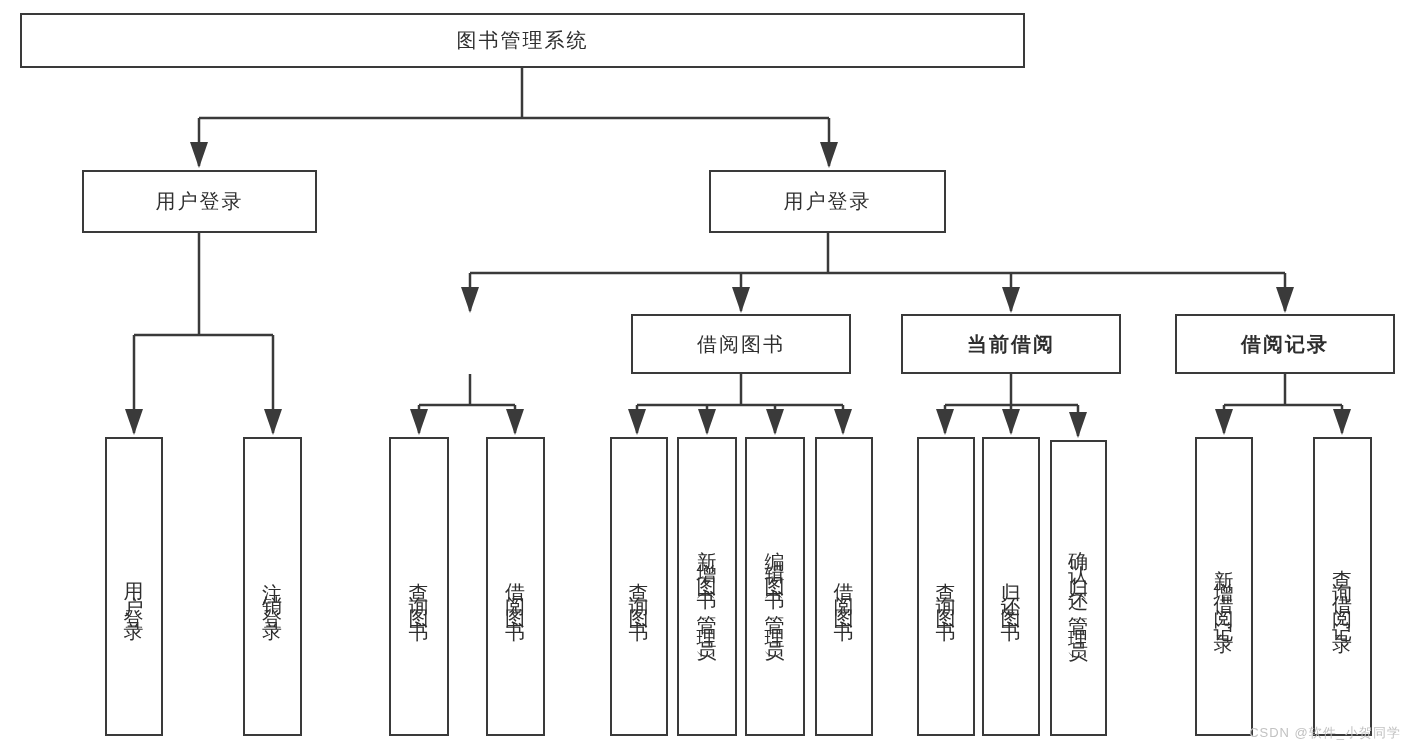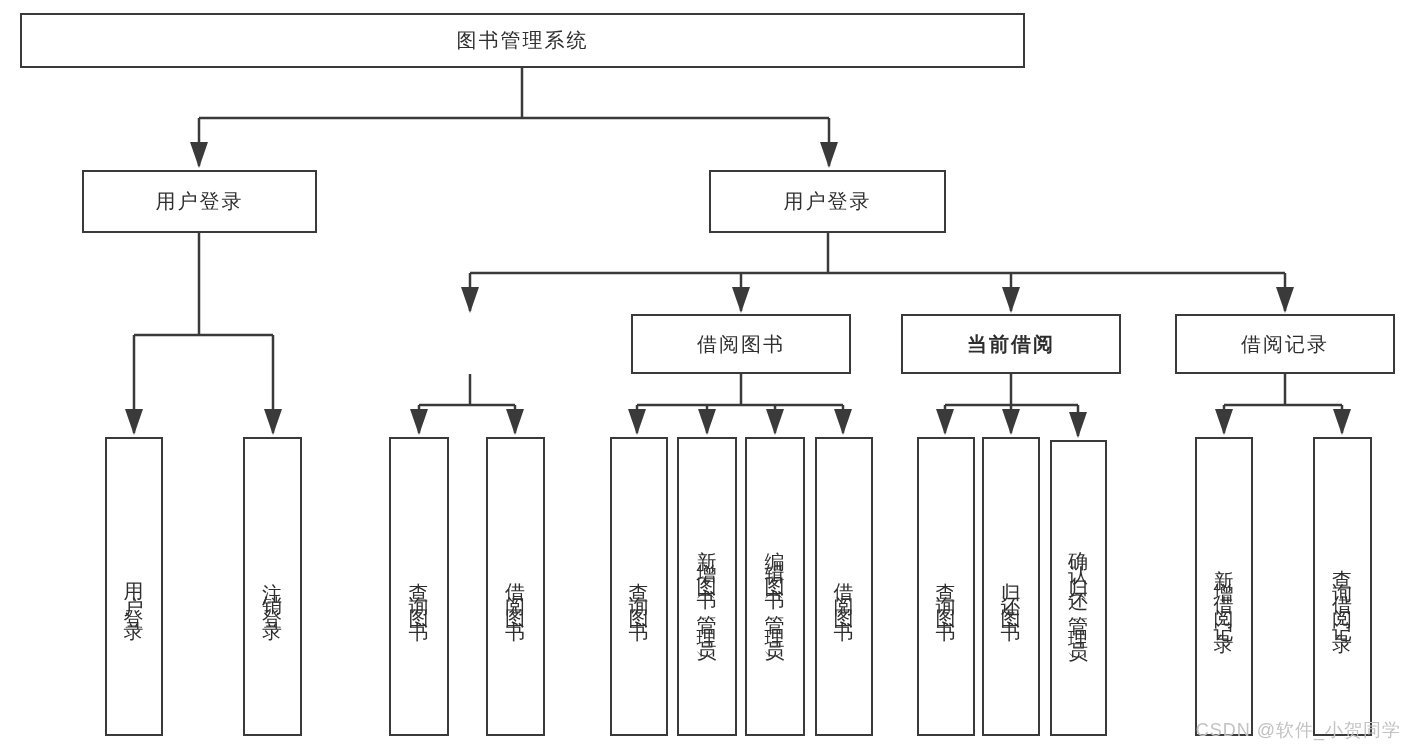--- a/index.html
+++ b/index.html
@@ -51,21 +51,21 @@
     line-height: 1;
     letter-spacing: 13px;
     margin-bottom: -13px;
     white-space: nowrap;
   }
 
   .watermark {
     position: absolute;
     right: 4px;
     bottom: 5px;
-    font-size: 18px;
+    font-size: 13px;
     letter-spacing: 1px;
     color: var(--watermark);
     white-space: nowrap;
     pointer-events: none;
   }
 </style>
 </head>
 <body>
 
 <div class="canvas">
@@ -120,21 +120,21 @@
     </g>
   </svg>
 
   <div class="node hbox" style="left:20px; top:13px; width:1005px; height:55px;">图书管理系统</div>
 
   <div class="node hbox" style="left:82px; top:170px; width:235px; height:63px;">用户登录</div>
   <div class="node hbox" style="left:709px; top:170px; width:237px; height:63px;">用户登录</div>
 
   <div class="node hbox" style="left:631px; top:314px; width:220px; height:60px;">借阅图书</div>
   <div class="node hbox" style="left:901px; top:314px; width:220px; height:60px;font-weight:bold;">当前借阅</div>
-  <div class="node hbox" style="left:1175px; top:314px; width:220px; height:60px;">借阅记录</div>
+  <div class="node hbox" style="left:1175px; top:314px; width:220px; height:60px;font-weight:bold;">借阅记录</div>
 
   <div class="node vbox" style="left:105px; top:437px; width:58px; height:299px;">
     <span class="vtext">用户登录</span>
   </div>
   <div class="node vbox" style="left:243px; top:437px; width:59px; height:299px;">
     <span class="vtext">注销登录</span>
   </div>
 
   <div class="node vbox" style="left:389px; top:437px; width:60px; height:299px;">
     <span class="vtext">查询图书</span>

